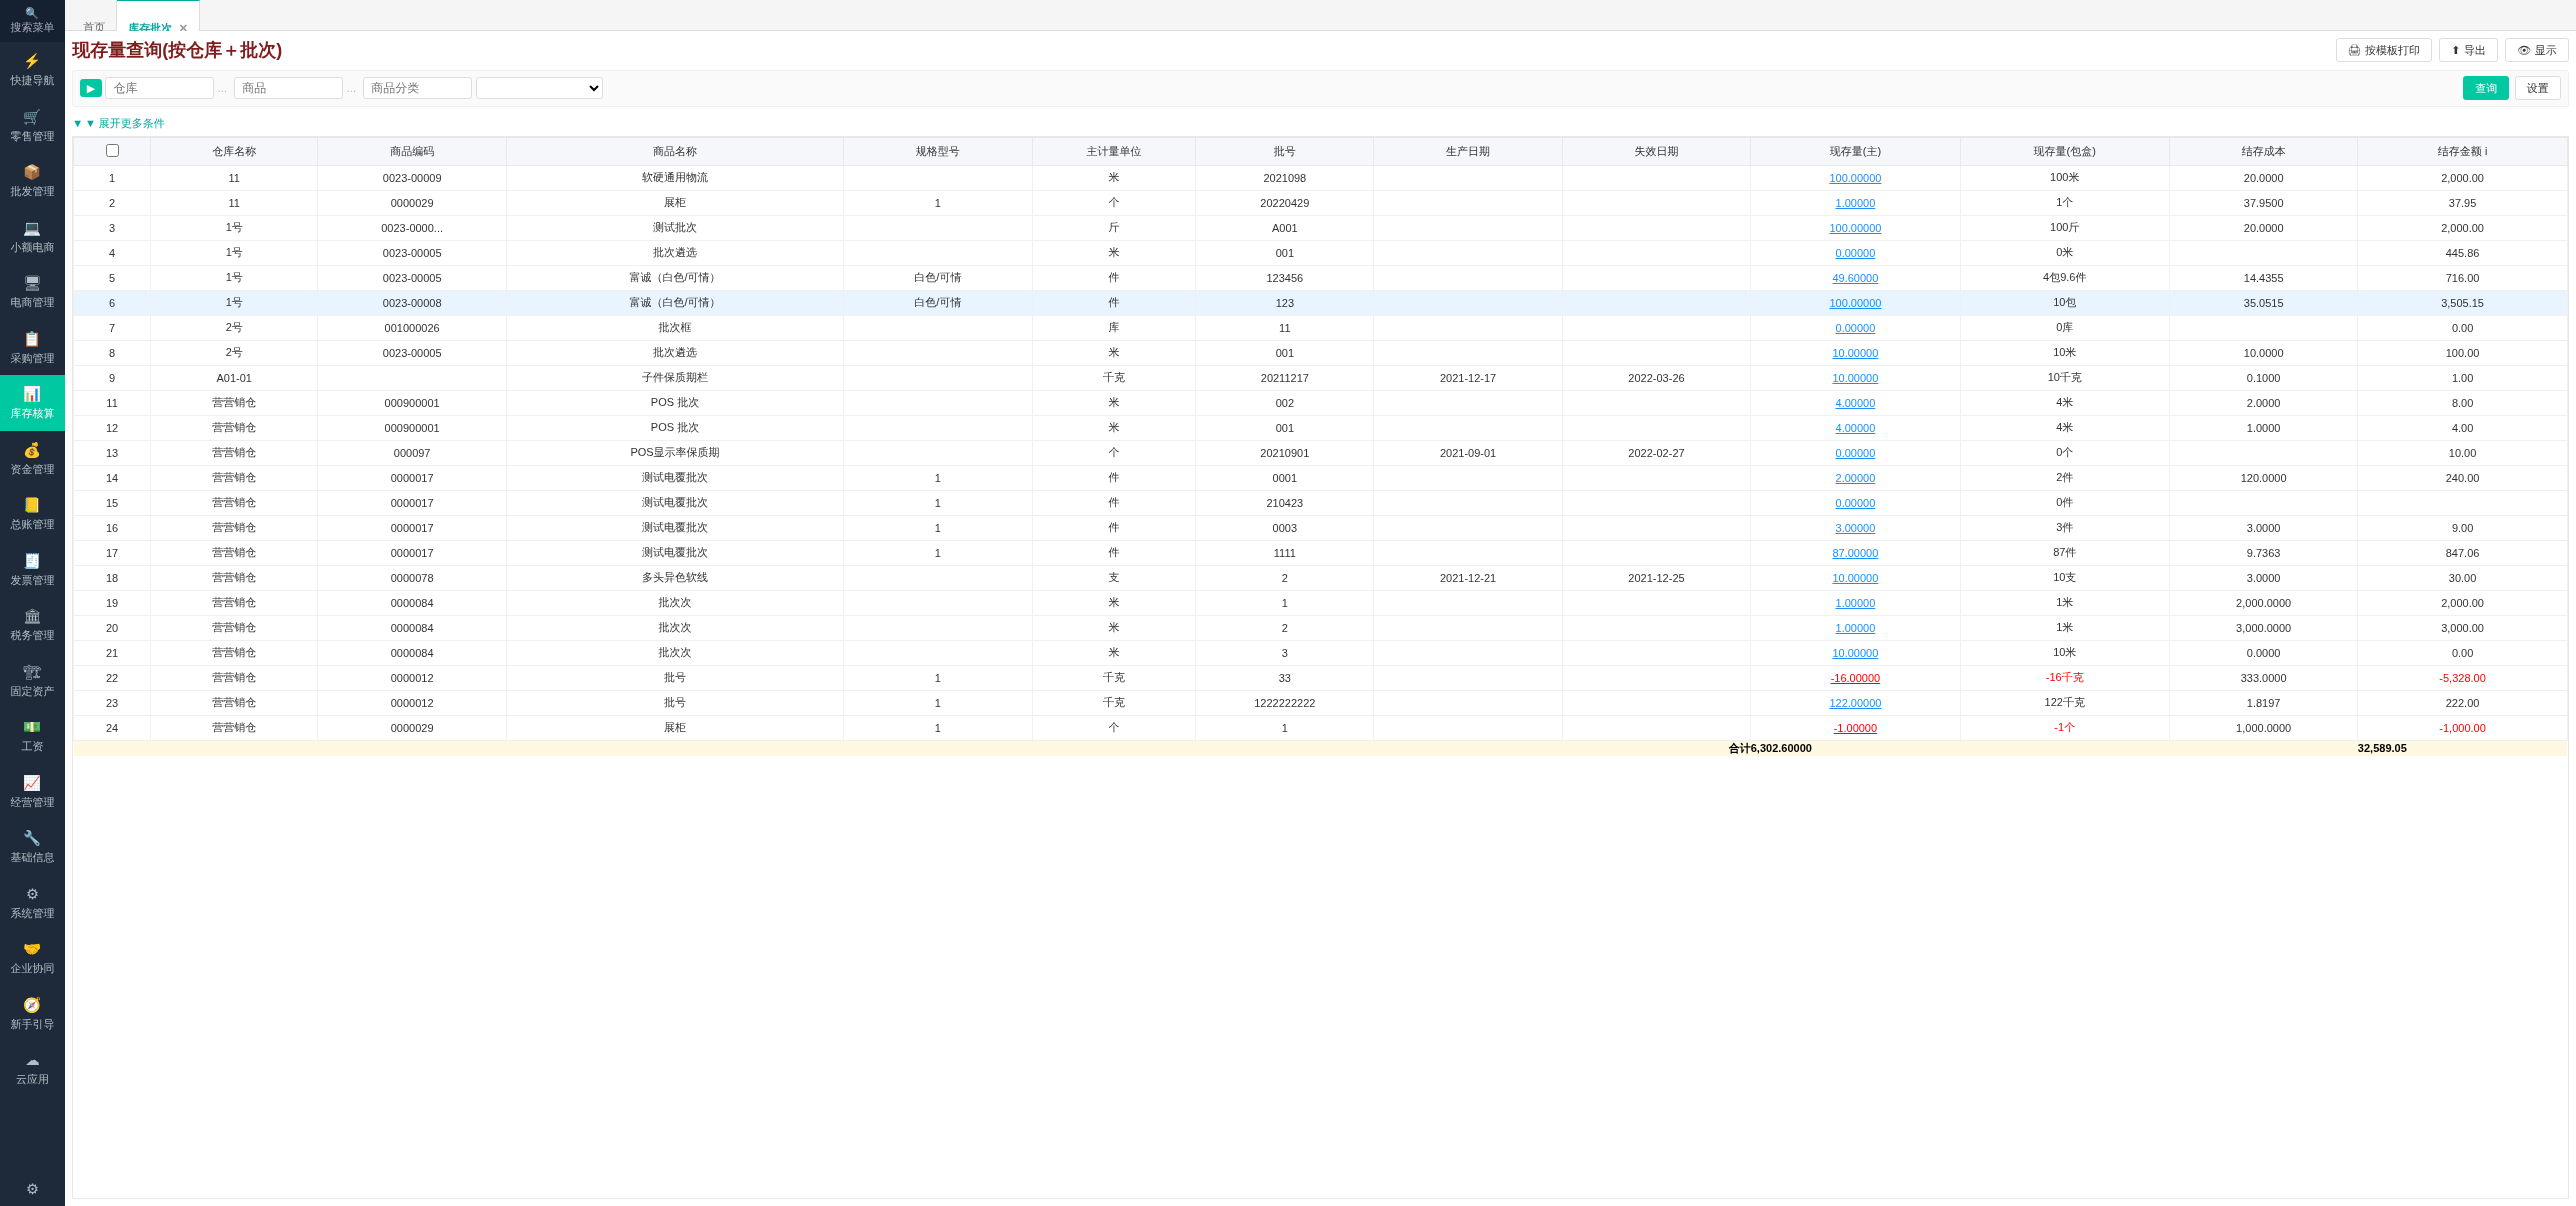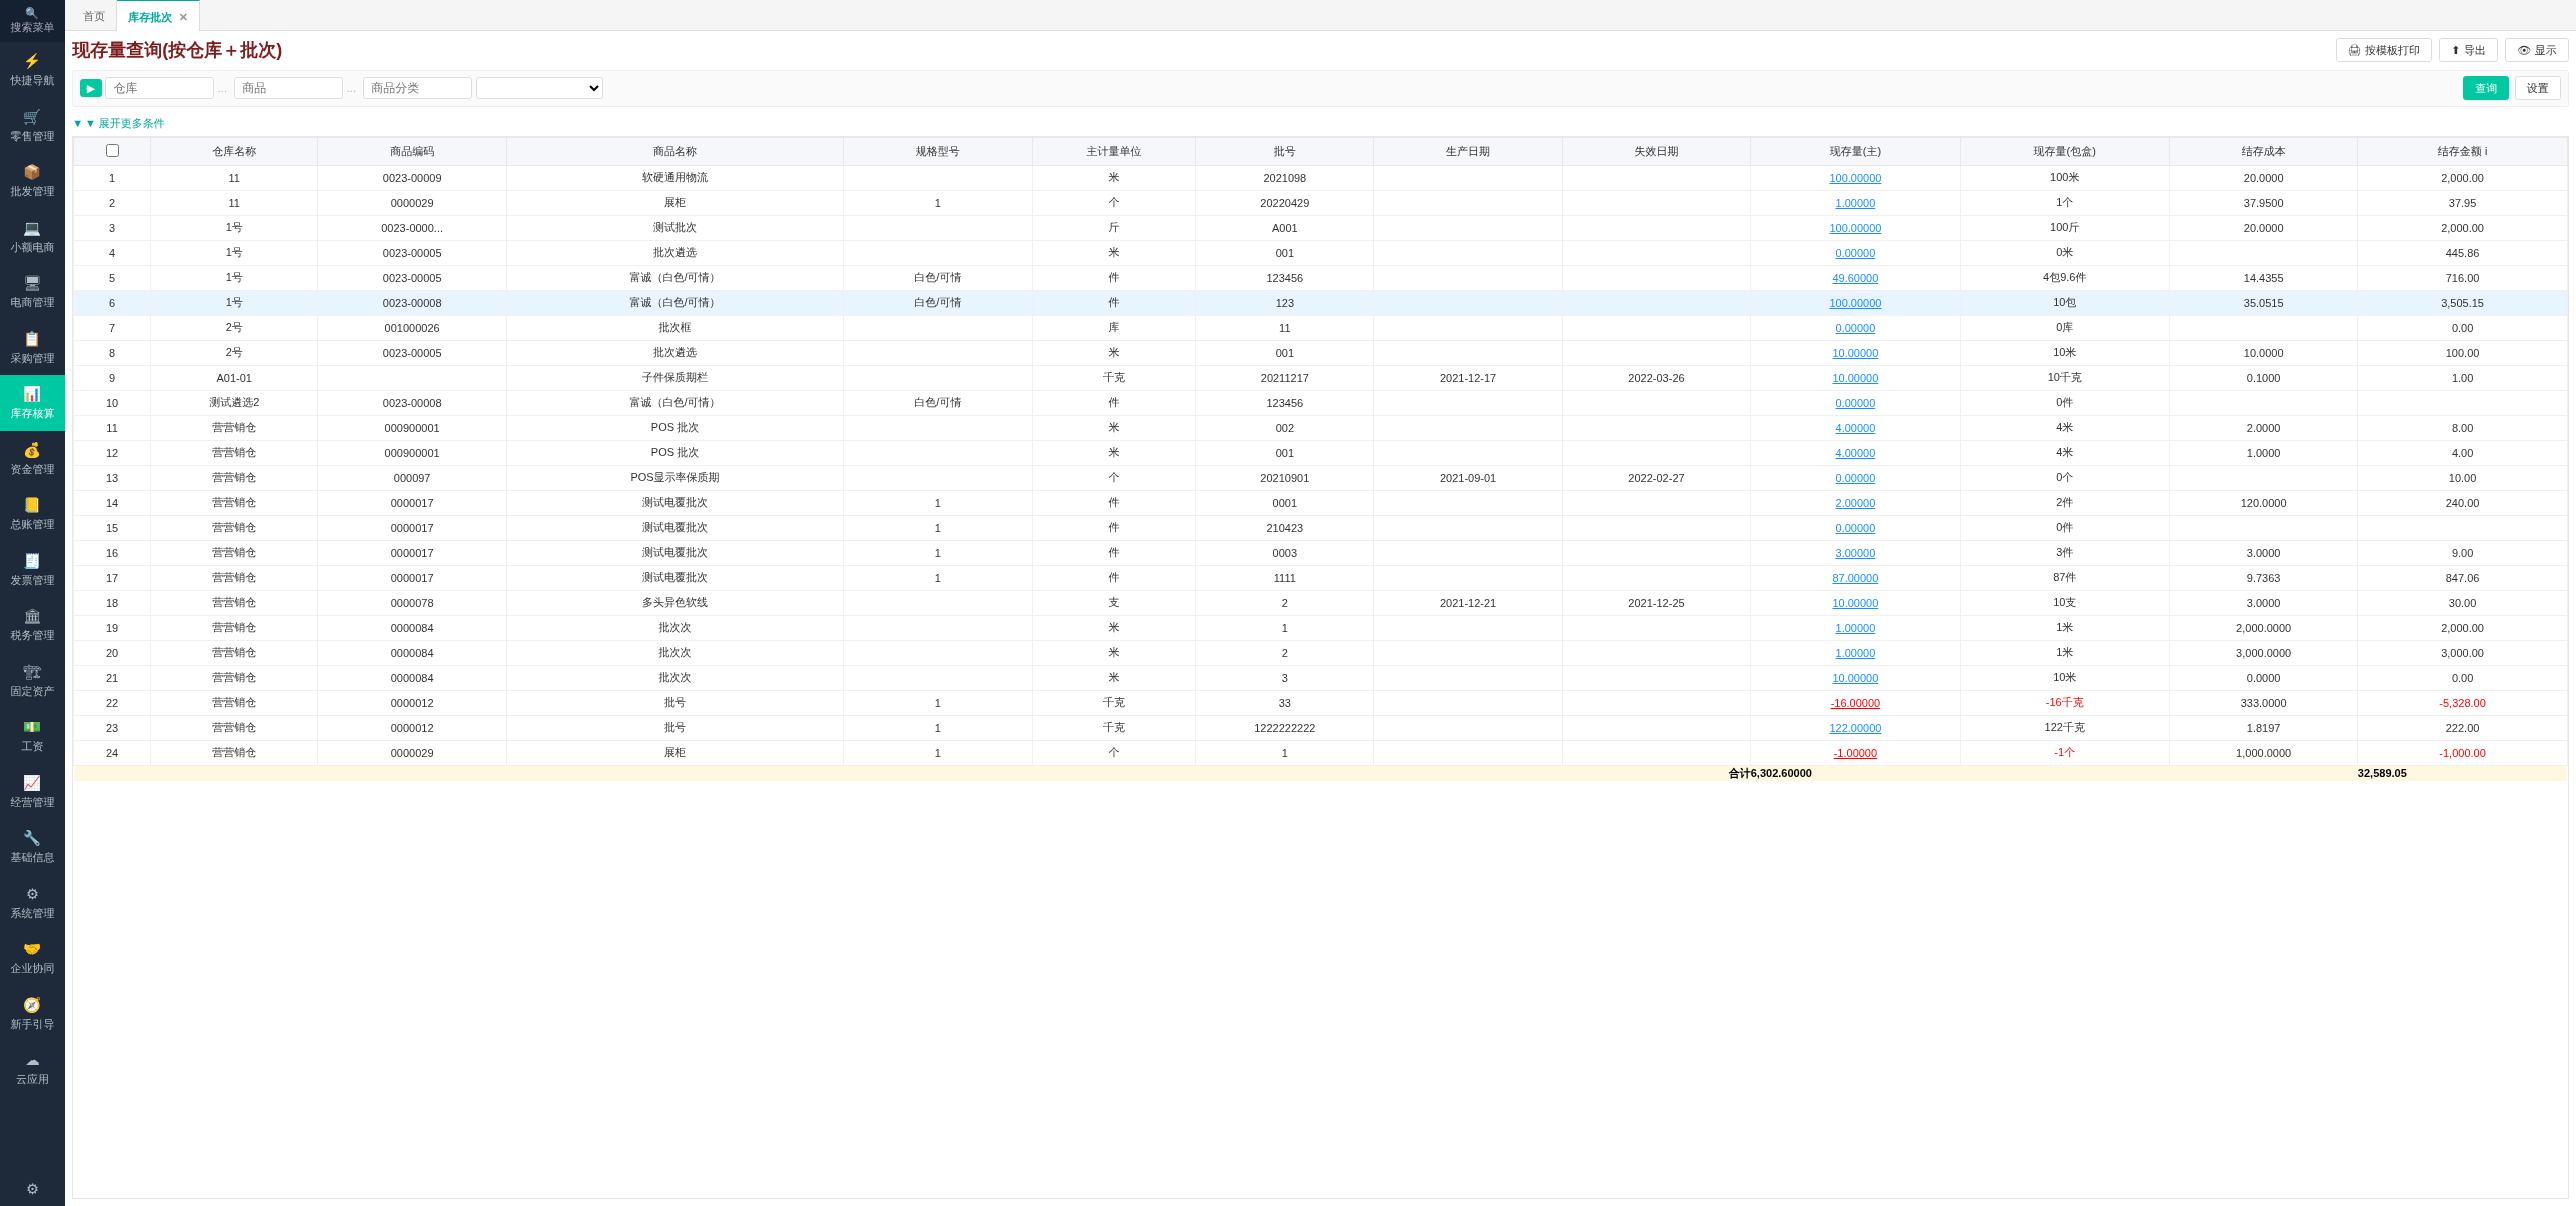--- a/index.html
+++ b/index.html
@@ -60,21 +60,21 @@
     .tabbar {
       background: #f5f5f5;
       border-bottom: 0.9px solid #ddd;
       display: flex;
       align-items: center;
       padding: 0 7.2px;
       height: 31px;
       flex-shrink: 0;
     }
     .tab {
-      padding: 1px 11px;
+      padding: 12px 11px;
       height: 31px;
       line-height: 31px;
       cursor: pointer;
       color: #666;
       font-size: 11px;
       border-right: 0.9px solid #ddd;
     }
     .tab.active {
       background: #fff;
       color: #00a8a0;
@@ -529,35 +529,20 @@
       <td class="col-unit">千克</td>
       <td class="col-batch">20211217</td>
       <td class="col-mfgdate">2021-12-17</td>
       <td class="col-expdate">2022-03-26</td>
       <td class="col-qty"><span class="link-text">10.00000</span></td>
       <td class="col-qty2">10千克</td>
       <td class="col-cost">0.1000</td>
       <td class="col-total">1.00</td>
     </tr>
             <tr>
-      <td class="col-num">10</td>
-      <td class="col-warehouse">测试遴选2</td>
-      <td class="col-code">0023-00008</td>
-      <td class="col-name">富诚（白色/可情）</td>
-      <td class="col-spec">白色/可情</td>
-      <td class="col-unit">件</td>
-      <td class="col-batch">123456</td>
-      <td class="col-mfgdate"></td>
-      <td class="col-expdate"></td>
-      <td class="col-qty"><span class="link-text">0.00000</span></td>
-      <td class="col-qty2">0件</td>
-      <td class="col-cost"></td>
-      <td class="col-total"></td>
-    </tr>
-            <tr>
       <td class="col-num">11</td>
       <td class="col-warehouse">营营销仓</td>
       <td class="col-code">000900001</td>
       <td class="col-name">POS 批次</td>
       <td class="col-spec"></td>
       <td class="col-unit">米</td>
       <td class="col-batch">002</td>
       <td class="col-mfgdate"></td>
       <td class="col-expdate"></td>
       <td class="col-qty"><span class="link-text">4.00000</span></td>

